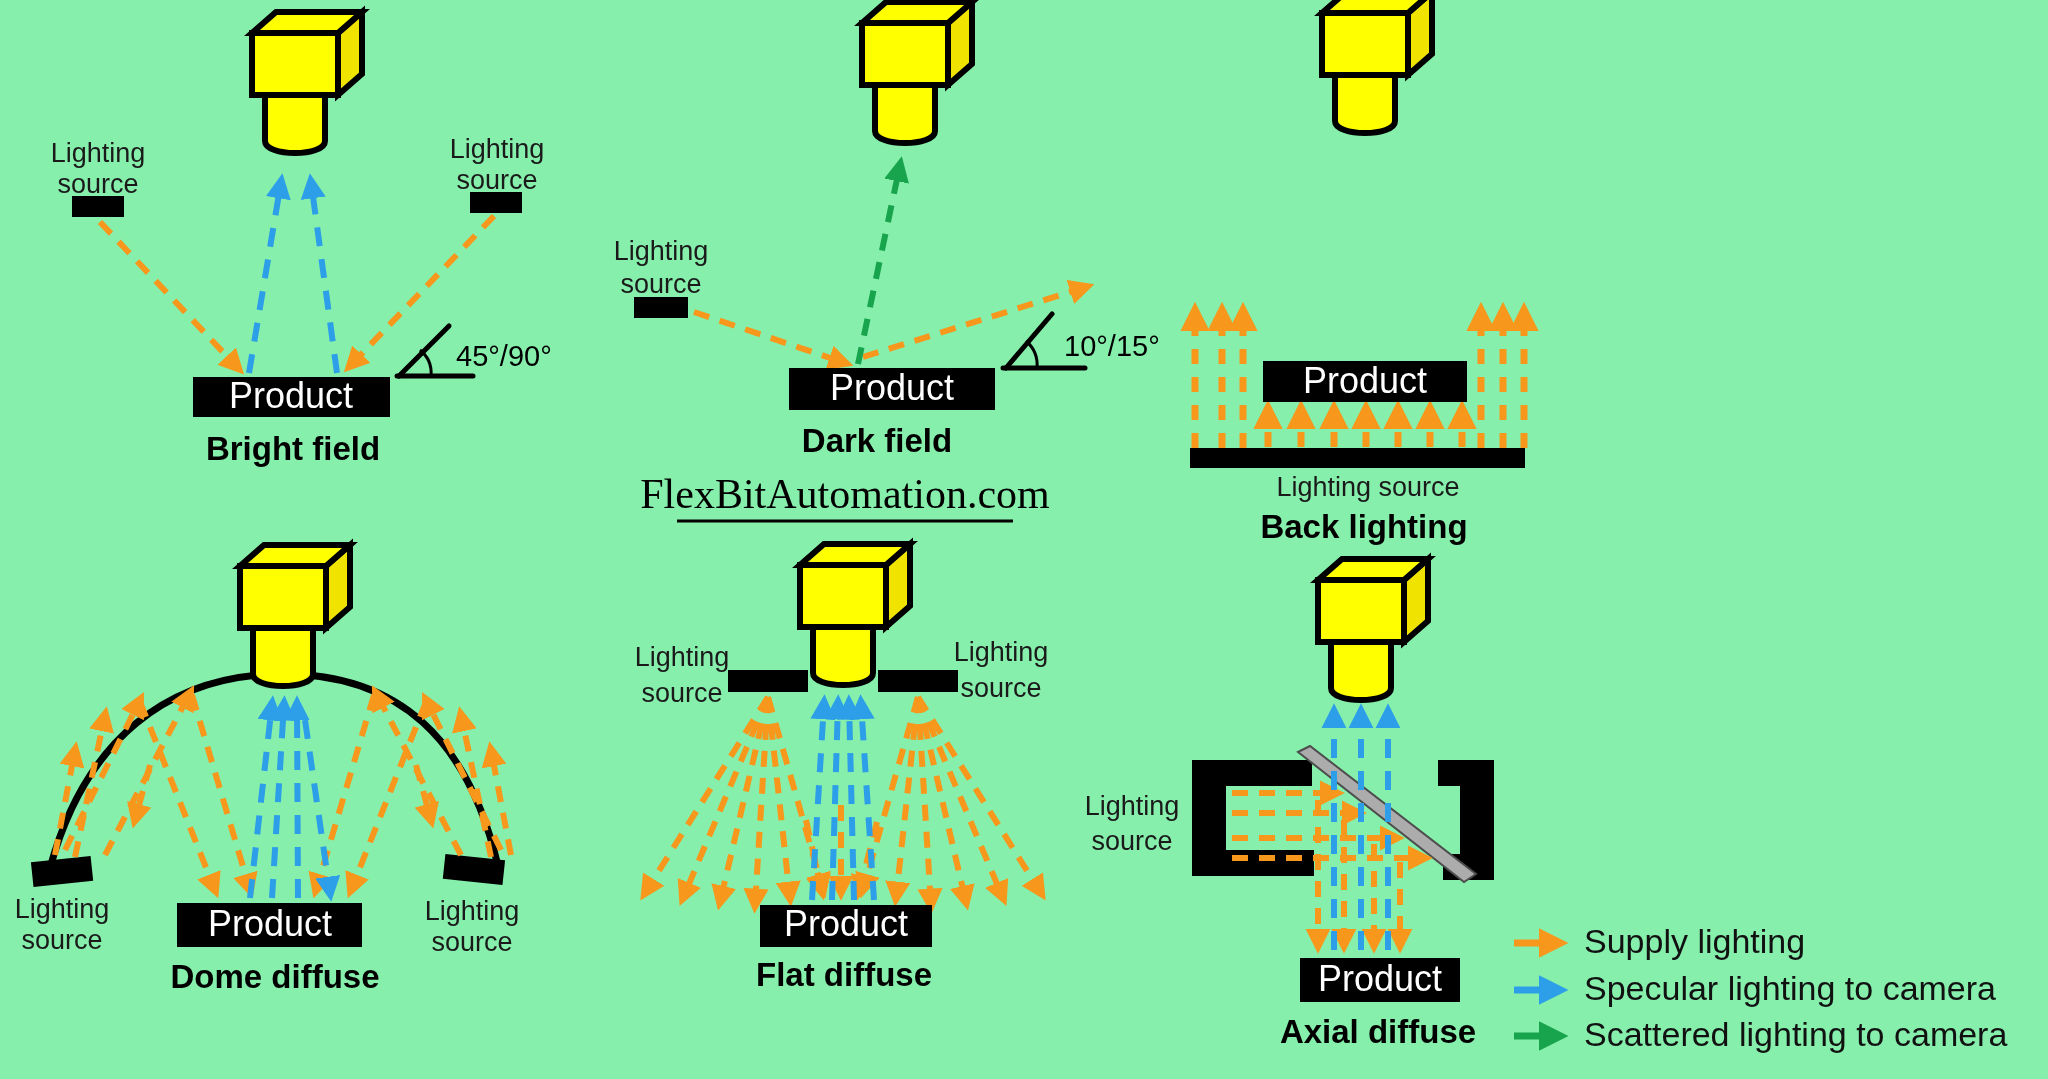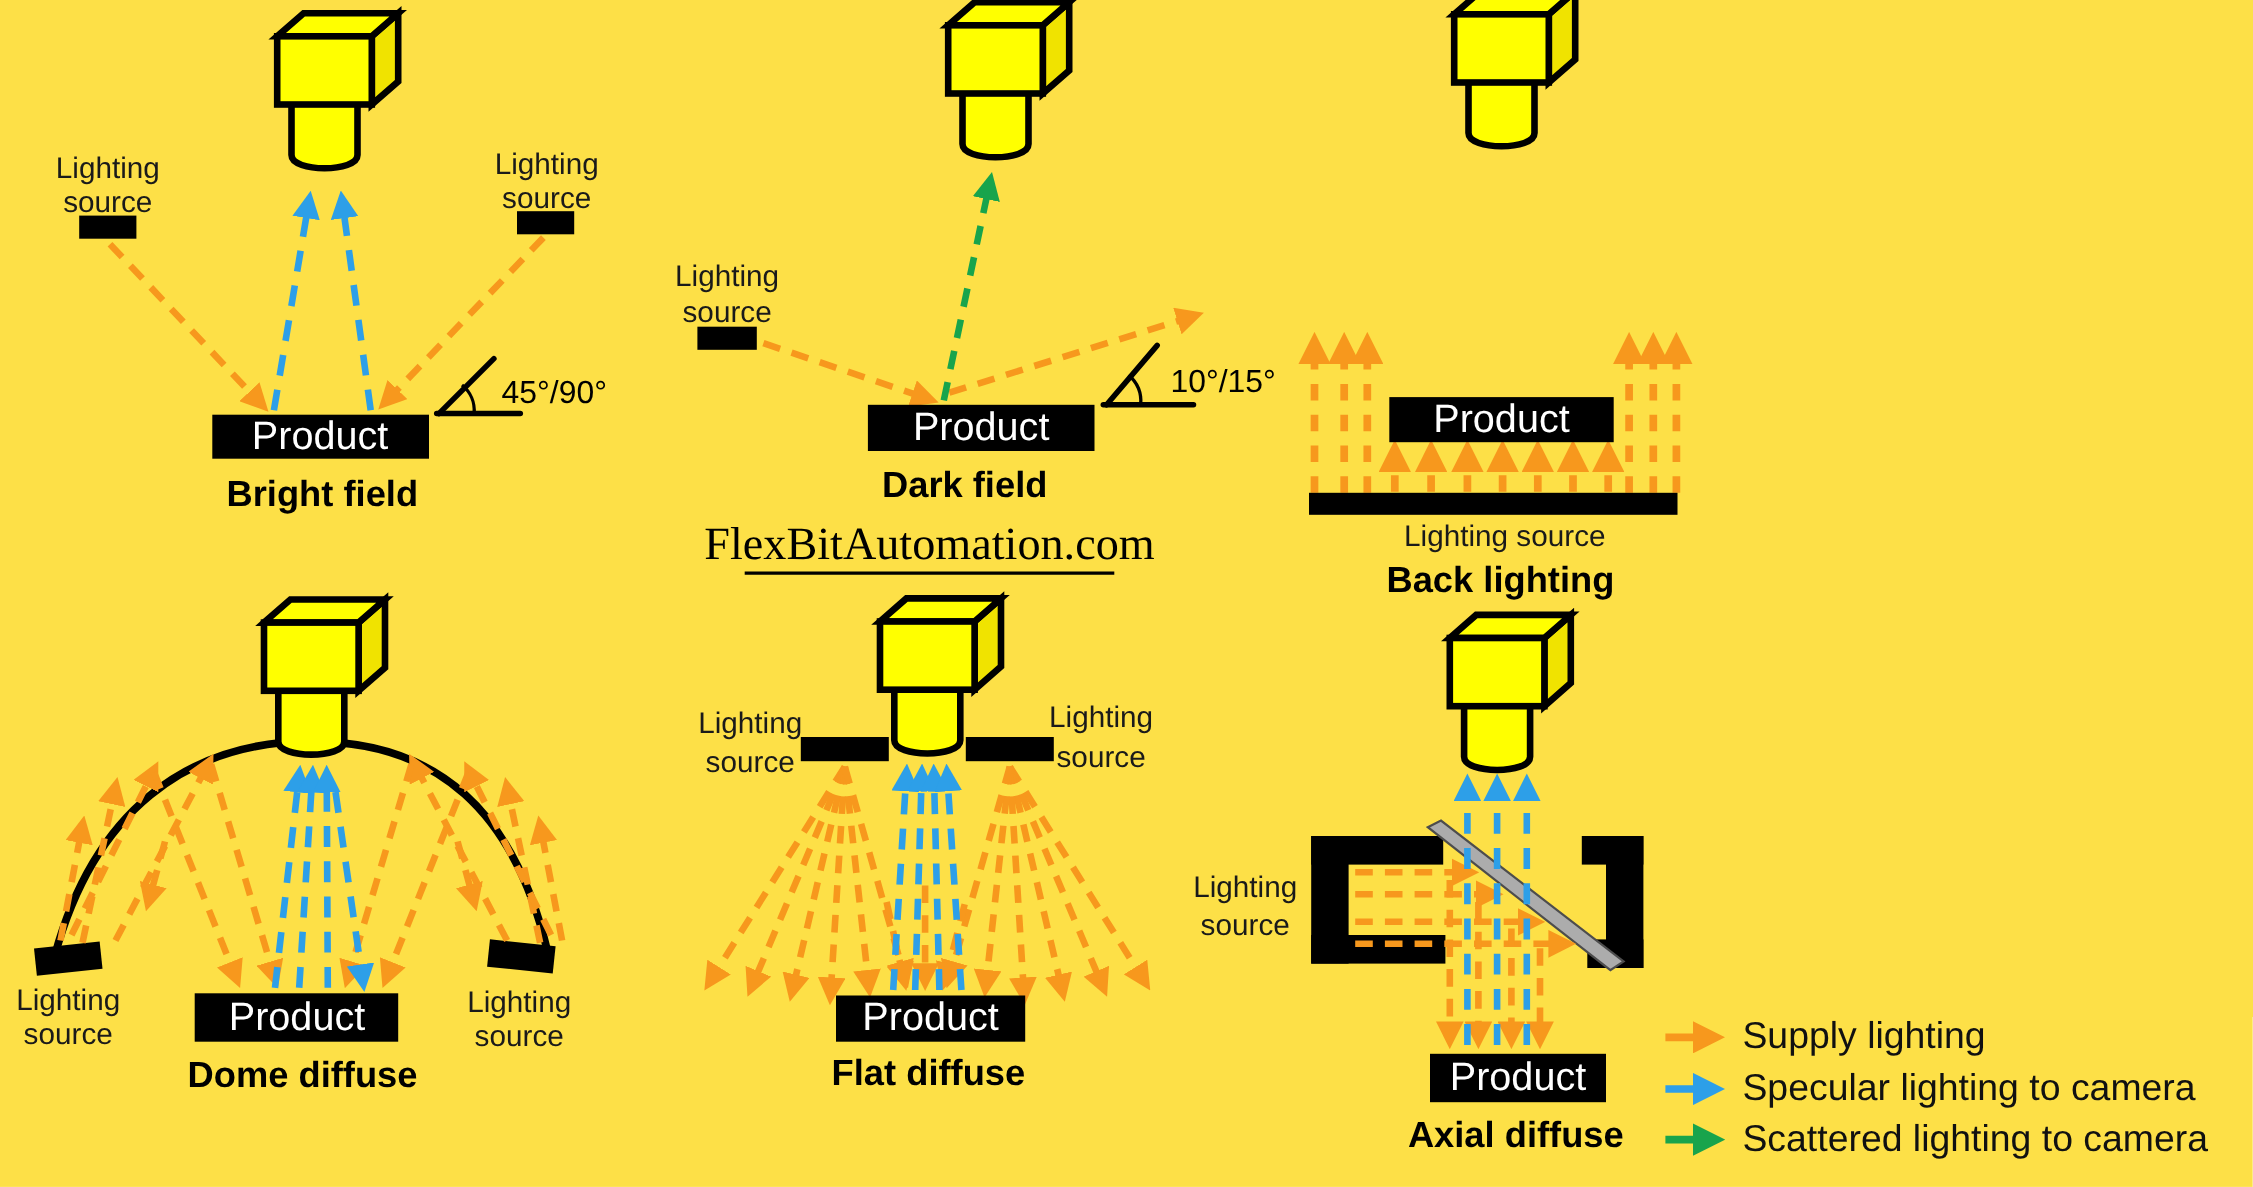--- a/index.html
+++ b/index.html
@@ -1,16 +1,16 @@
 <!DOCTYPE html>
 <html style="--supply-orange: #F7981D; --specular-blue: #2D9FE8; --scattered-green: #18A44C; --camera-yellow: #FFFF00; --camera-shade: #F0E300; --splitter-gray: #ACACAC; --product-bar-black: #000000; --product-text-white: #FFFFFF;"><head>
 <meta charset="utf-8">
 <style>
   html,body{margin:0;padding:0;background:#ffffff;}
-  .canvas{position:relative;width:2048px;height:1079px;background:#fde047;overflow:hidden;
+  .canvas{position:relative;width:2048px;height:1079px;background:#86efac;overflow:hidden;
           font-family:"Liberation Sans",sans-serif;}
   svg{display:block;}
   .ds  {stroke:var(--supply-orange);stroke-width:6;stroke-dasharray:16 11;fill:none;}
   .dsv {stroke:var(--supply-orange);stroke-width:7;stroke-dasharray:15 13;fill:none;}
   .db  {stroke:var(--specular-blue);stroke-width:6;stroke-dasharray:19 13;fill:none;}
   .dg  {stroke:var(--scattered-green);stroke-width:6;stroke-dasharray:17 12;fill:none;}
   .solid{stroke-width:7;fill:none;}
   .blk {fill:#000;}
   .cam-main{fill:var(--camera-yellow);stroke:#000;stroke-width:6;}
   .cam-side{fill:var(--camera-shade);stroke:#000;stroke-width:6;}

